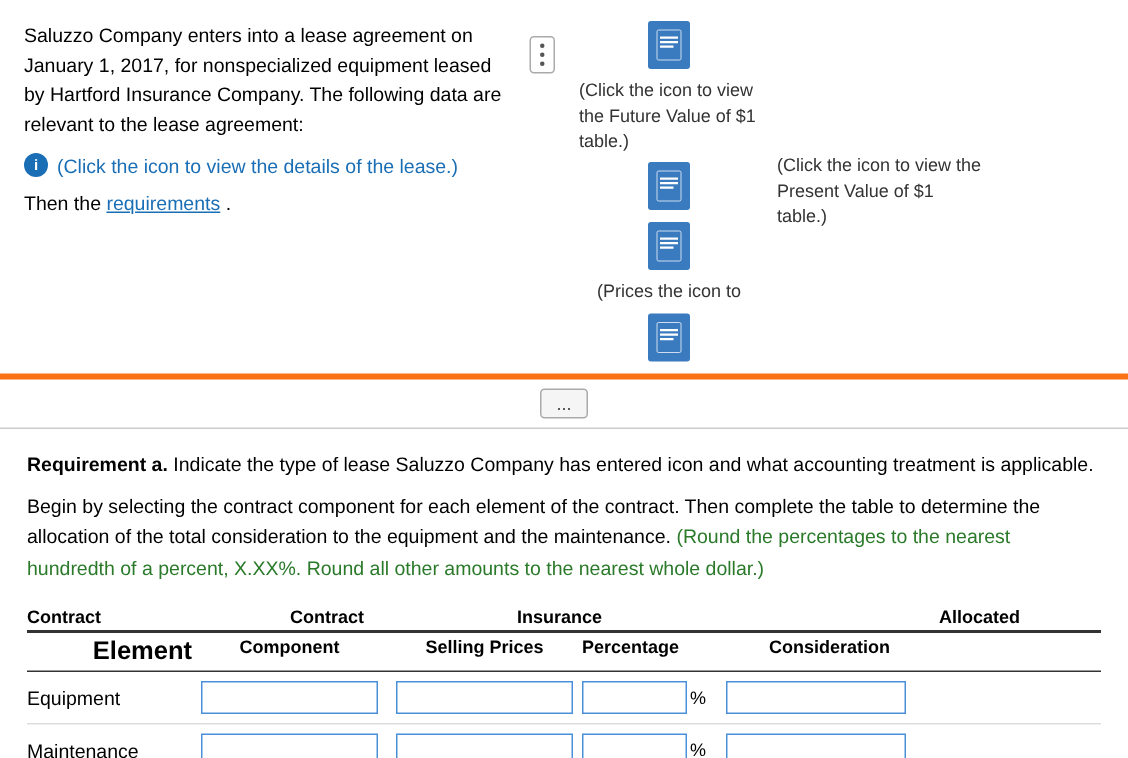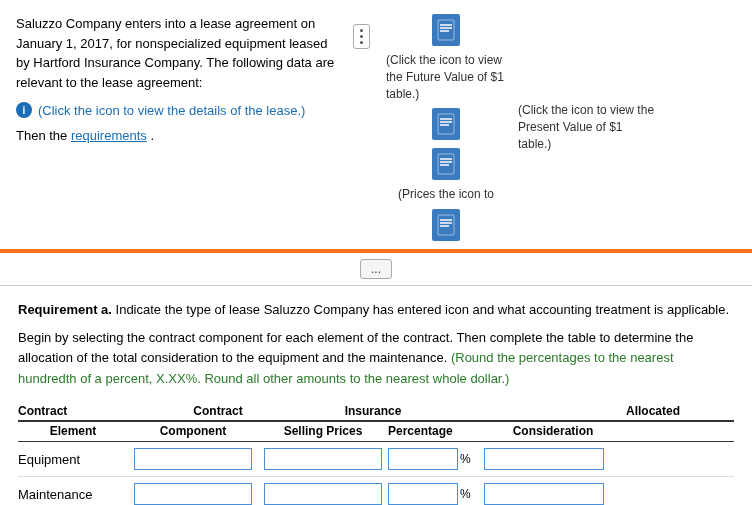--- a/index.html
+++ b/index.html
@@ -210,22 +210,22 @@
       text-align: center;
     }
     .sub-headers {
       display: flex;
       border-bottom: 1px solid #333;
       padding: 2px 0 3px 0;
     }
     .sub-headers .col-contract-elem {
       width: 110px;
       font-weight: bold;
-      font-size: 12px;
-      text-align: center;
+      font-size: 17px;
+      text-align: right;
     }
     .sub-headers .col-contract-comp {
       width: 130px;
       font-weight: bold;
       font-size: 12px;
       text-align: center;
     }
     .sub-headers .col-standalone {
       width: 130px;
       font-weight: bold;

